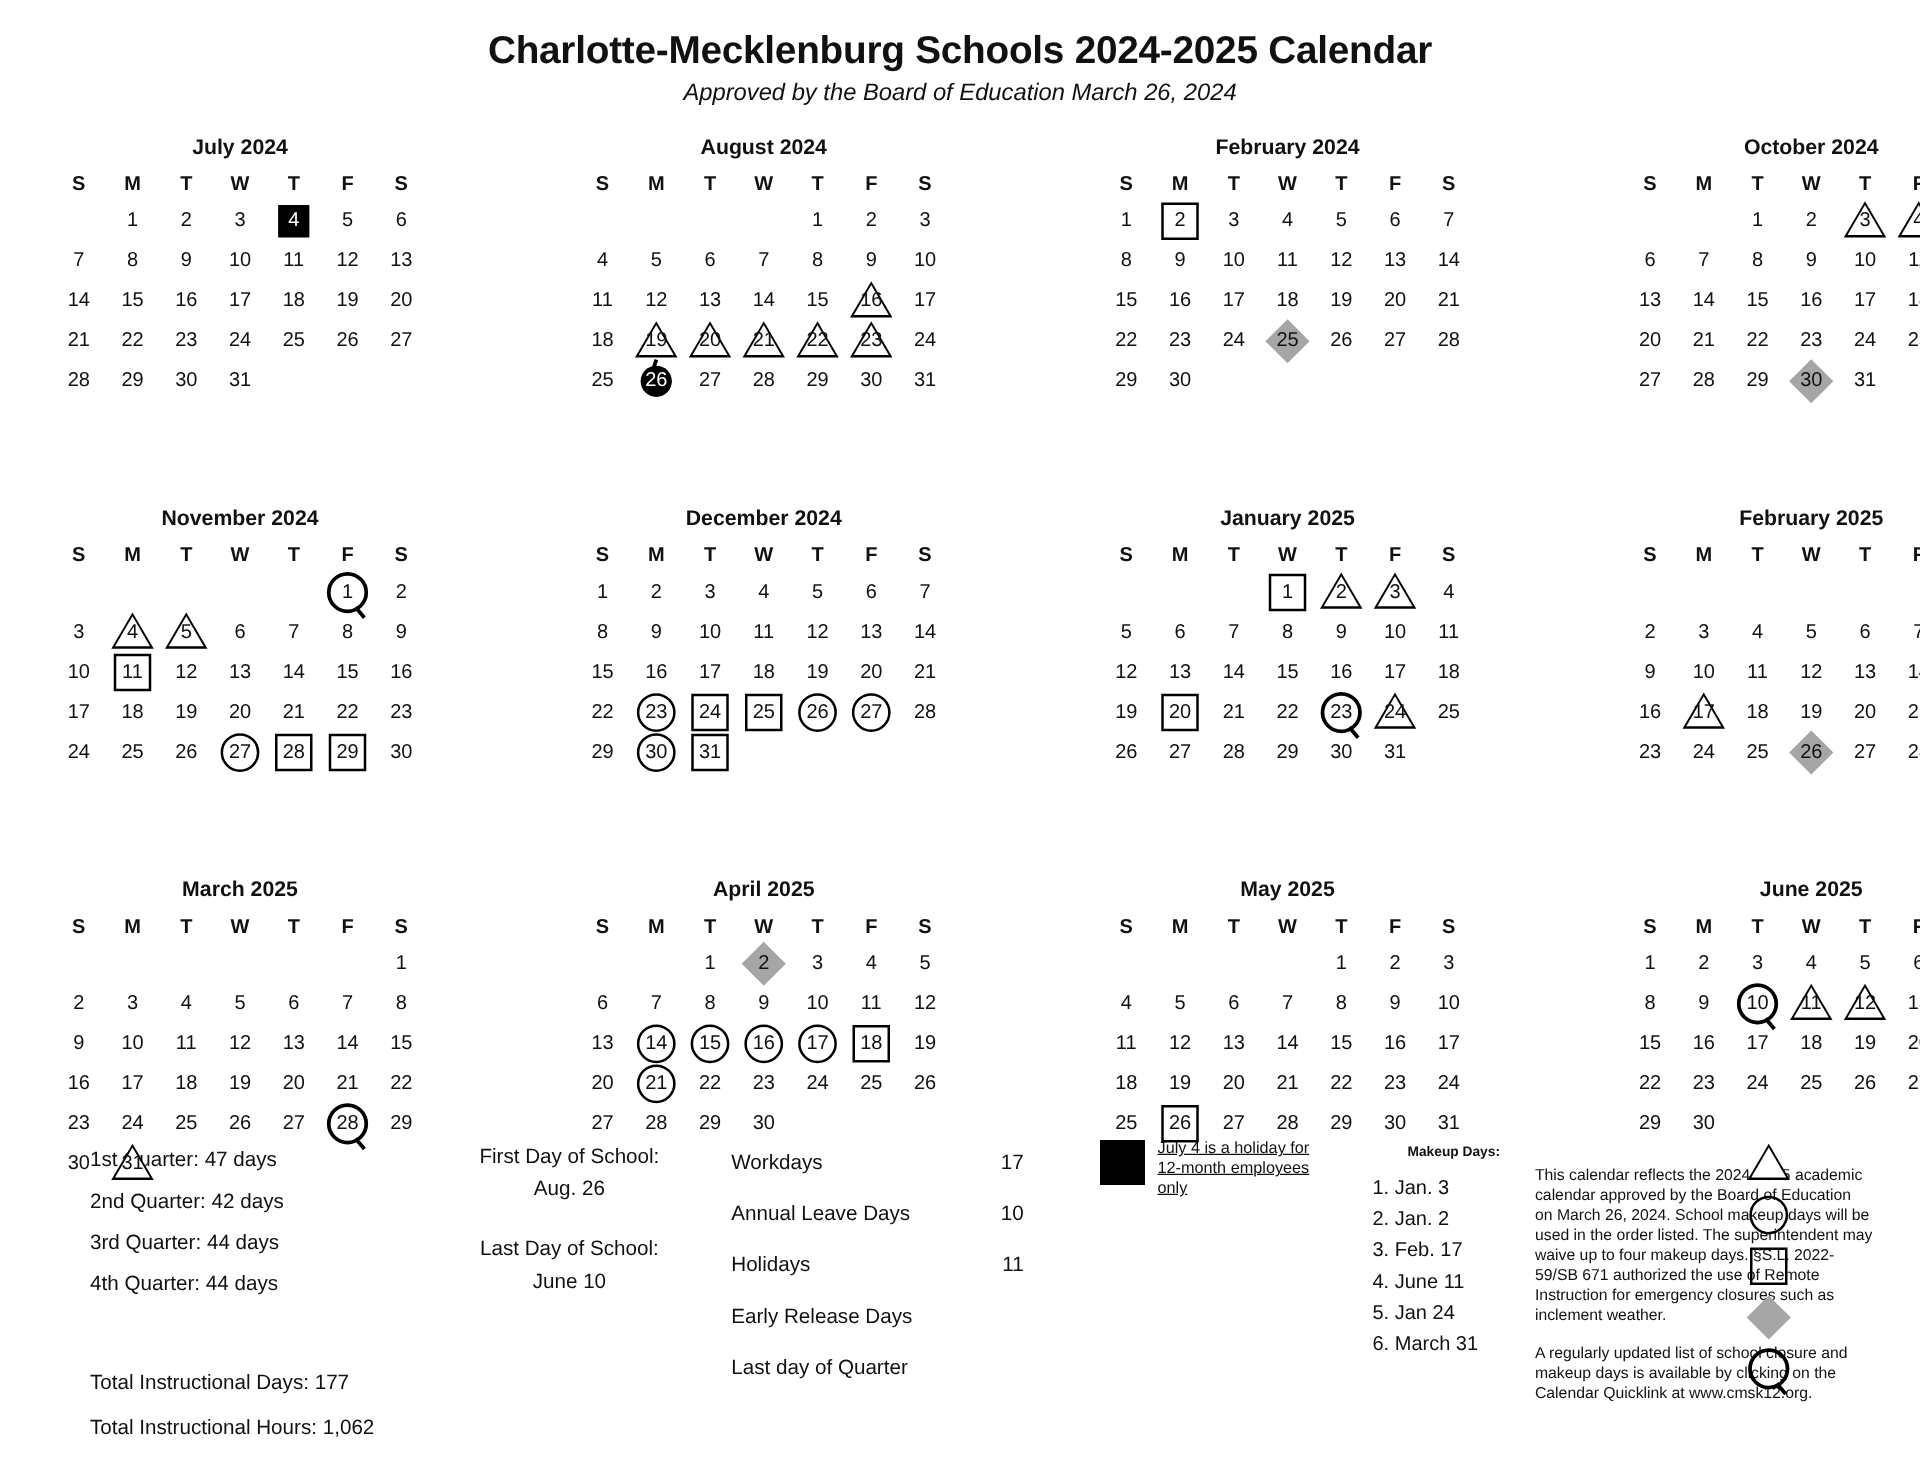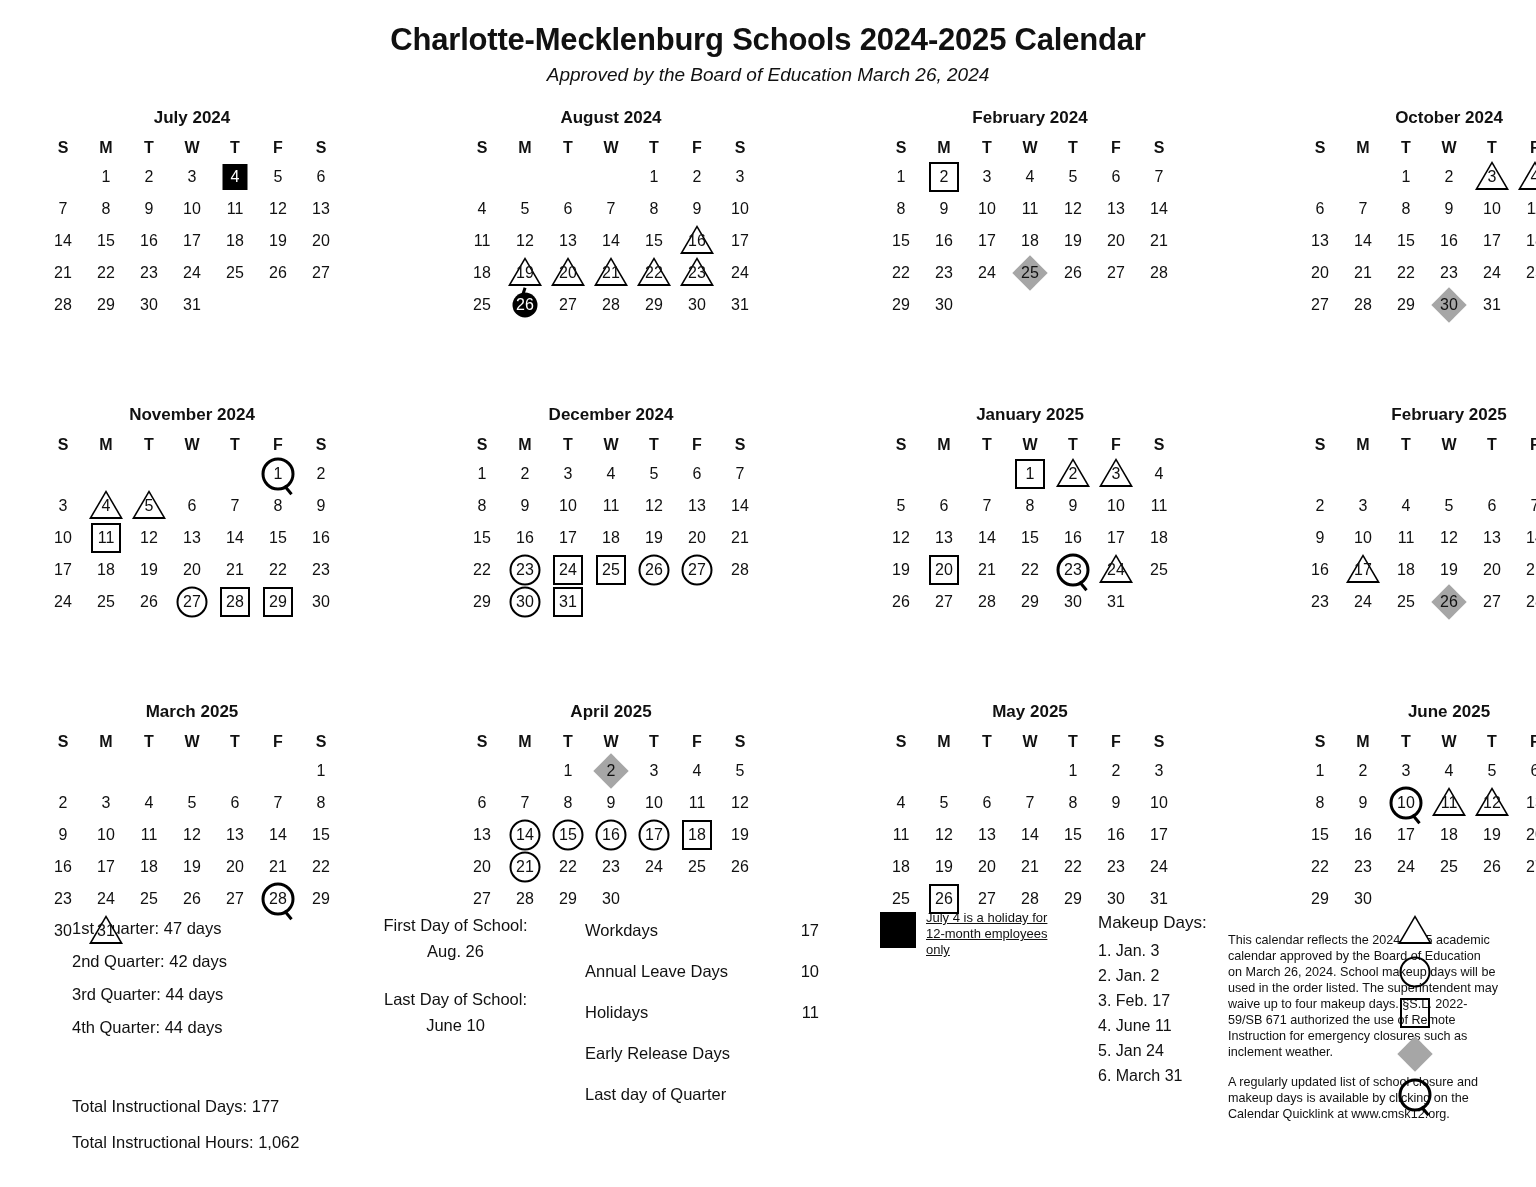--- a/index.html
+++ b/index.html
@@ -205,21 +205,21 @@
     font-size:13px;
     line-height:16px;
     width:130px;
   }
   .makeup {
     position:absolute;
     left:1098px; top:10px;
     font-size:16px;
     line-height:25px;
   }
-  .makeup-title { font-weight:normal; font-size:17px; margin-bottom:3px; }
+  .makeup-title { font-weight:bold; font-size:11px; margin-bottom:3px;margin-left:28px; }
   .fineprint {
     position:absolute;
     left:1228px; top:32px;
     width:270px;
     font-size:12.6px;
     line-height:16px;
   }
   .fineprint p { margin:0 0 14px 0; }
 </style>
 </head>

